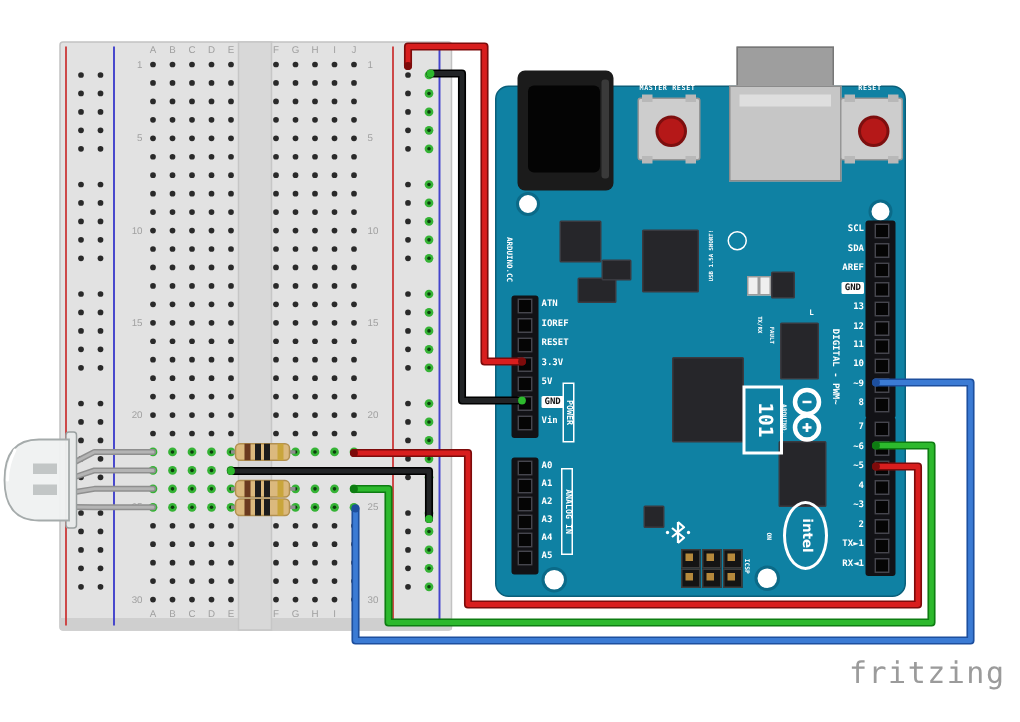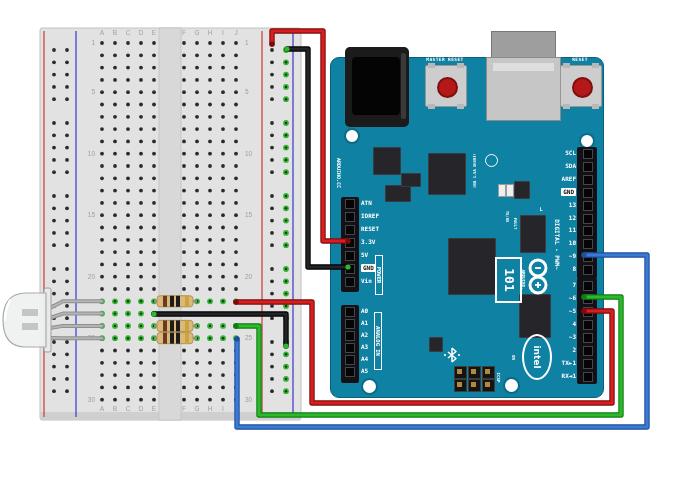--- a/index.html
+++ b/index.html
@@ -801,13 +801,14 @@
         <circle cx="584" cy="255" r="2.6" fill="#1d4f9e"></circle>
       </g>
       <g>
         <path d="M154,314 L286,314 L286,346" fill="none" stroke="#000000" stroke-width="5.4" stroke-linejoin="round" stroke-linecap="round"></path>
         <path d="M154,314 L286,314 L286,346" fill="none" stroke="#222426" stroke-width="3.2" stroke-linejoin="round" stroke-linecap="round"></path>
         <circle cx="154" cy="314" r="2.6" fill="#2db92d"></circle>
         <circle cx="286" cy="346" r="2.6" fill="#2db92d"></circle>
       </g>
     </svg>
 
+  <div id="fritzing">fritzing</div>
 </div>
 
 </body></html>

